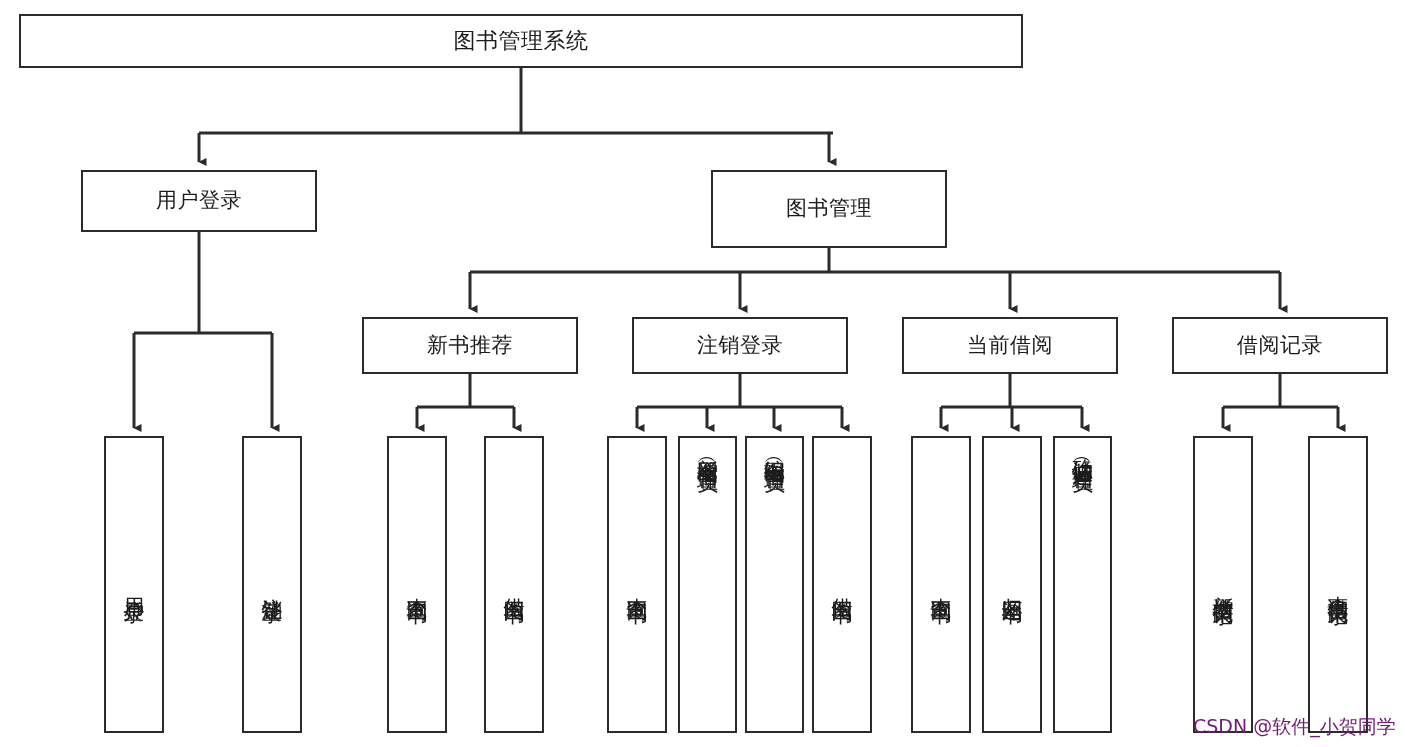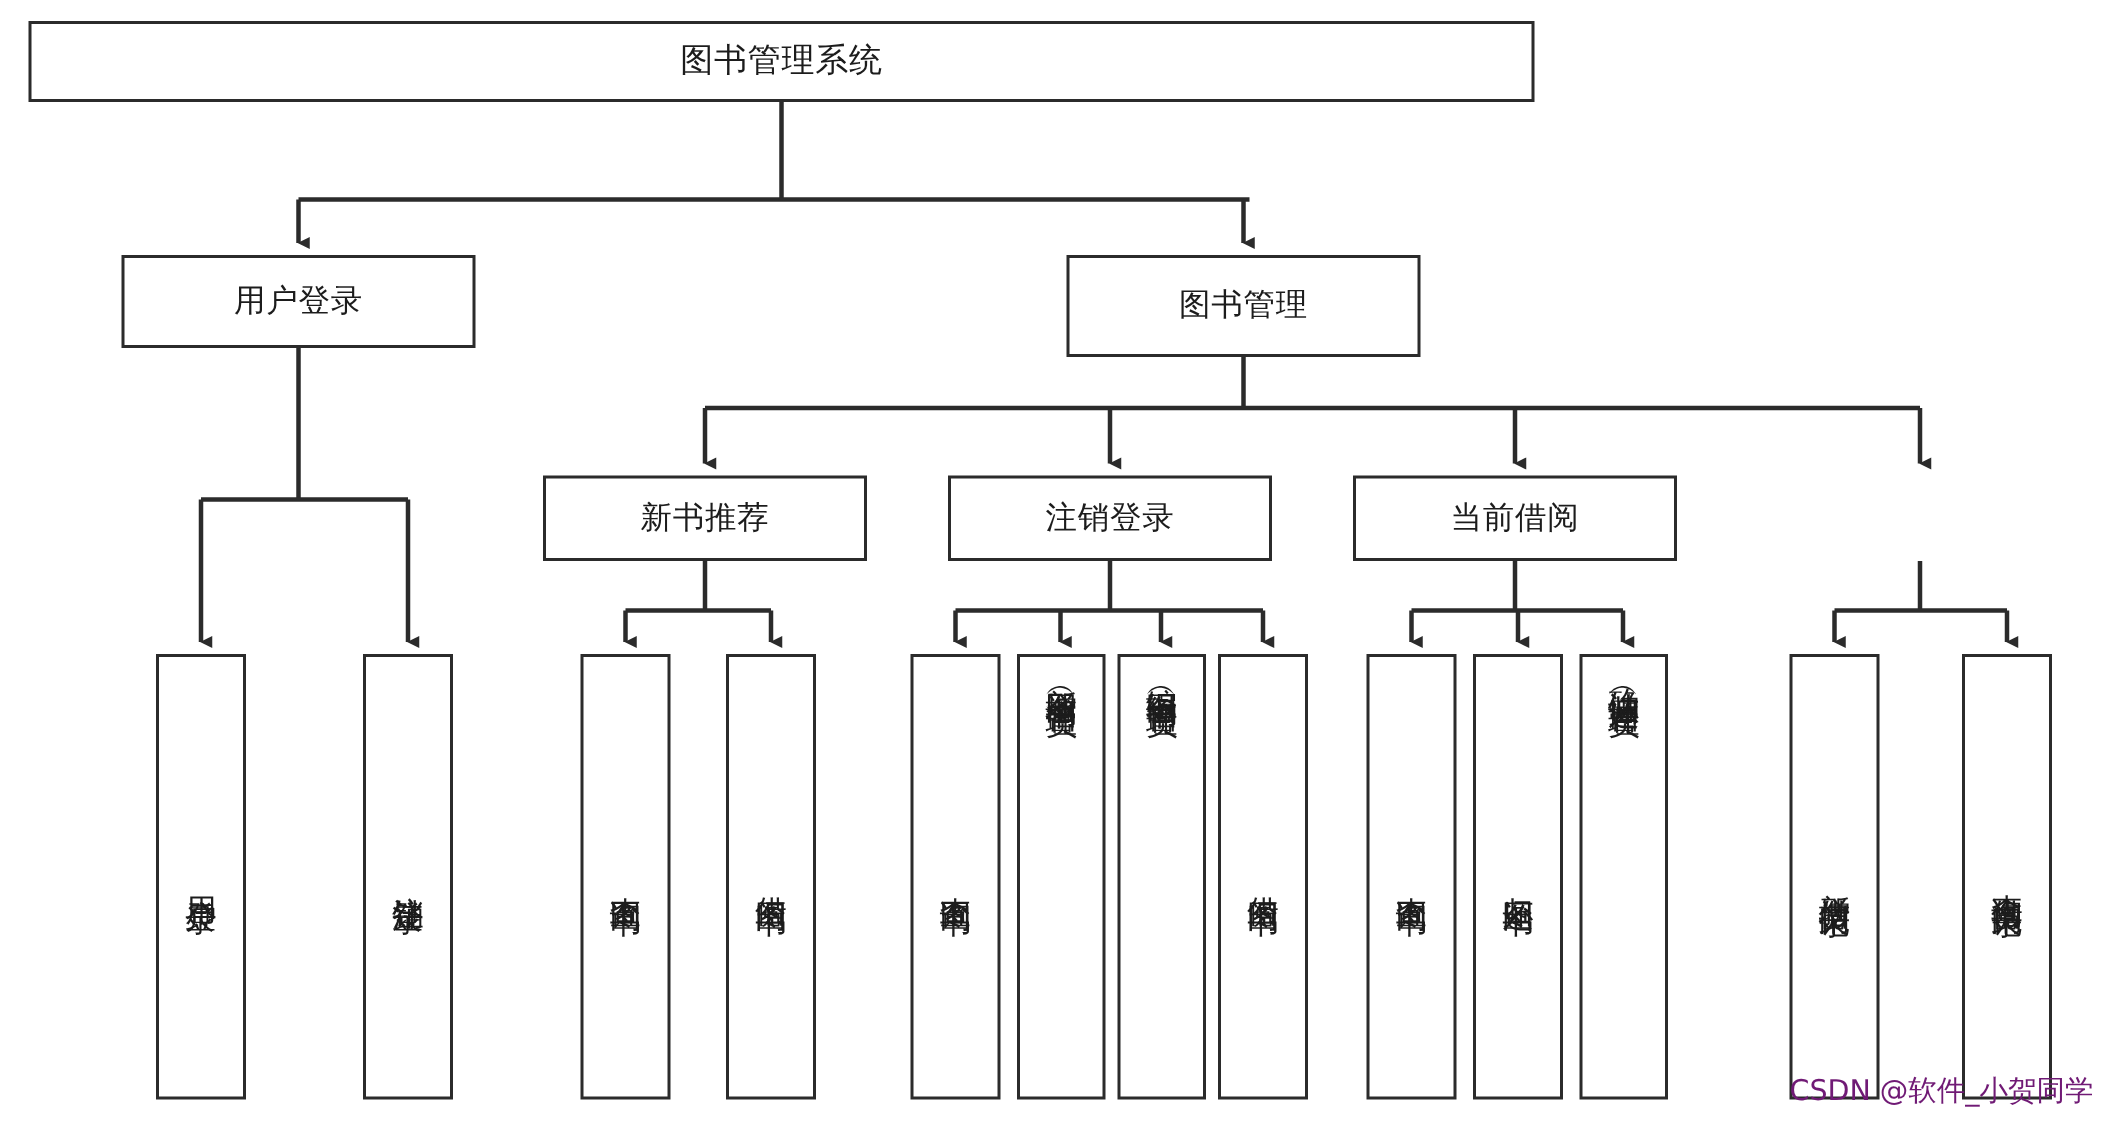--- a/index.html
+++ b/index.html
@@ -133,33 +133,36 @@
     </g>
   </svg>
 
   <div class="node horiz root" style="left:19px; top:14px; width:1004px; height:54px;">
     <span class="node-label">图书管理系统</span>
   </div>
 
   <div class="node horiz" style="left:81px; top:170px; width:236px; height:62px;">
     <span class="node-label">用户登录</span>
   </div>
-  <div class="node horiz" style="left:711px; top:170px; width:236px; height:68px;">
+  <div class="node horiz" style="left:711px; top:170px; width:236px; height:78px;">
     <span class="node-label">图书管理</span>
   </div>
 
   <div class="node horiz" style="left:362px; top:317px; width:216px; height:57px;">
     <span class="node-label">新书推荐</span>
   </div>
   <div class="node horiz" style="left:632px; top:317px; width:216px; height:57px;">
     <span class="node-label">注销登录</span>
   </div>
   <div class="node horiz" style="left:902px; top:317px; width:216px; height:57px;justify-content:center;">
     <span class="node-label">当前借阅</span>
   </div>
+  <div class="node horiz" style="left:1172px; top:317px; width:216px; height:57px;">
+    <span class="node-label">借阅记录</span>
+  </div>
 
   <div class="node vert centered" style="left:104px; top:436px; width:60px; height:297px;">
     <span class="node-label">用户登录</span>
   </div>
   <div class="node vert centered" style="left:242px; top:436px; width:60px; height:297px;">
     <span class="node-label">注销登录</span>
   </div>
 
   <div class="node vert centered" style="left:387px; top:436px; width:60px; height:297px;">
     <span class="node-label">查询图书</span>

